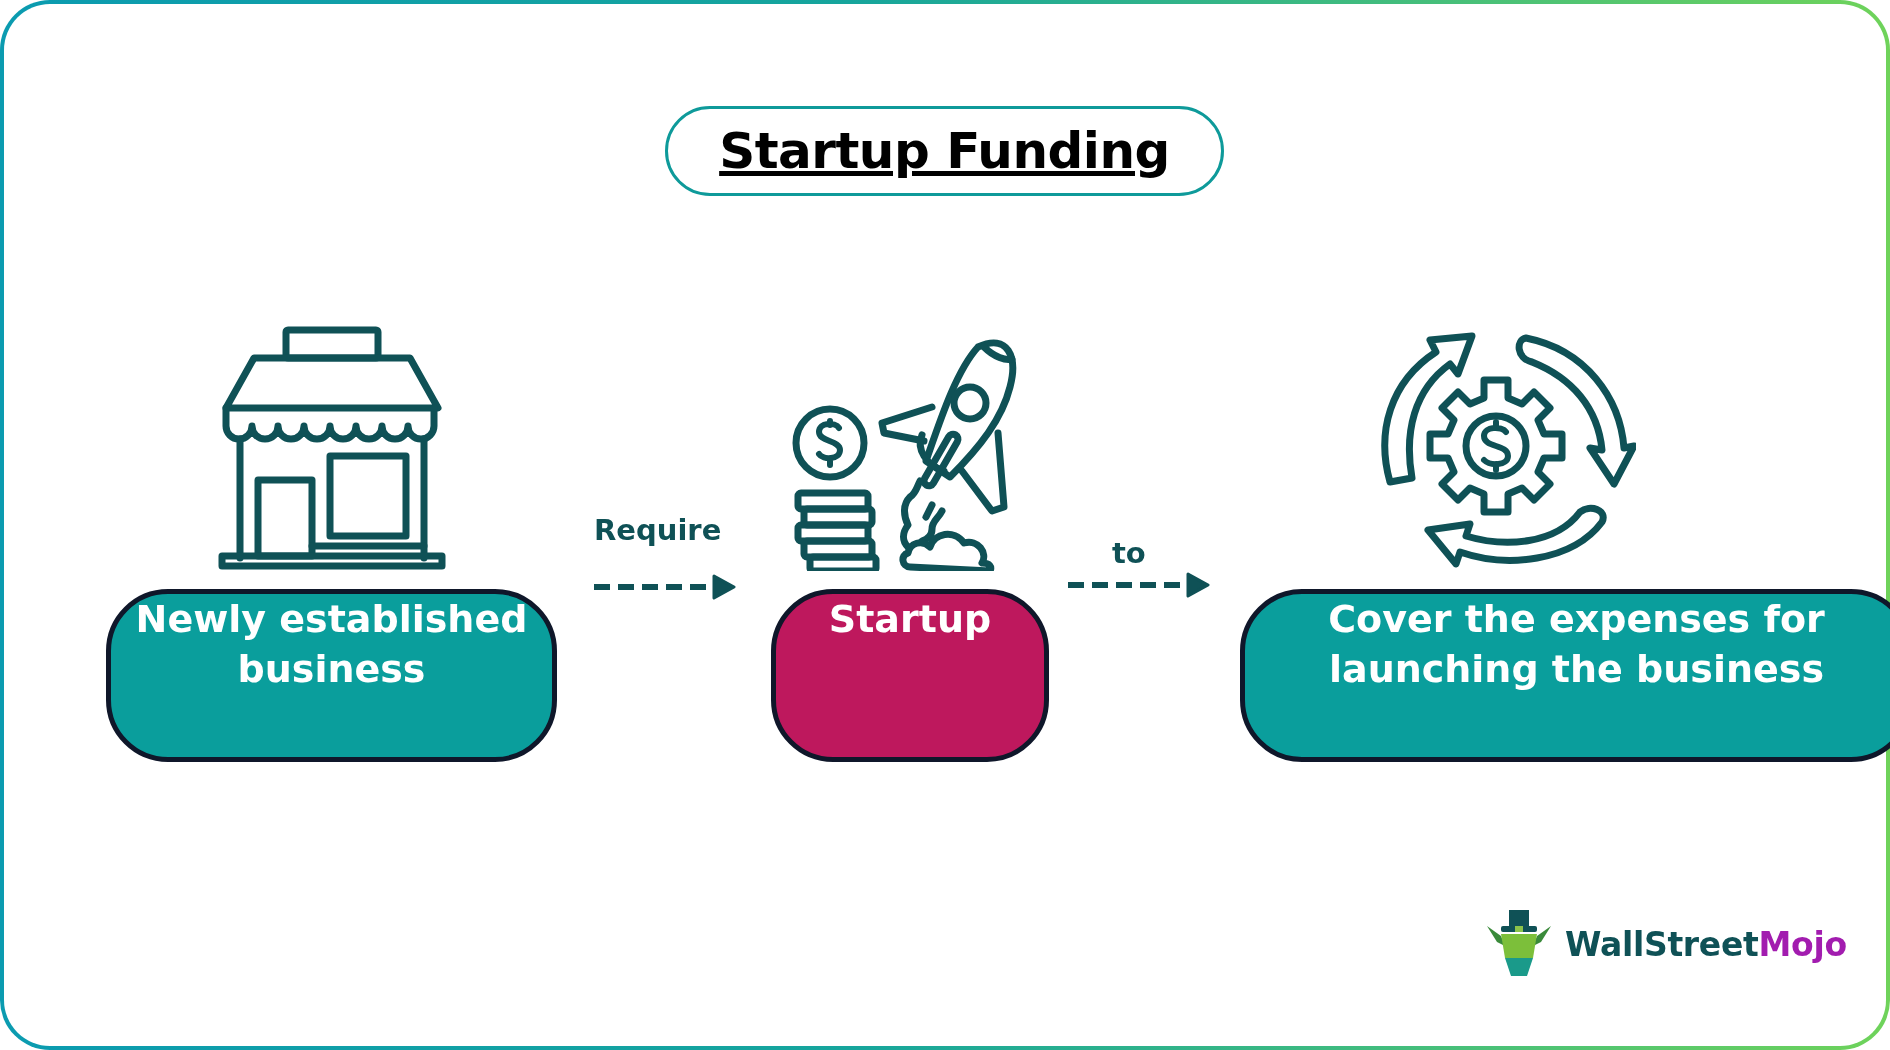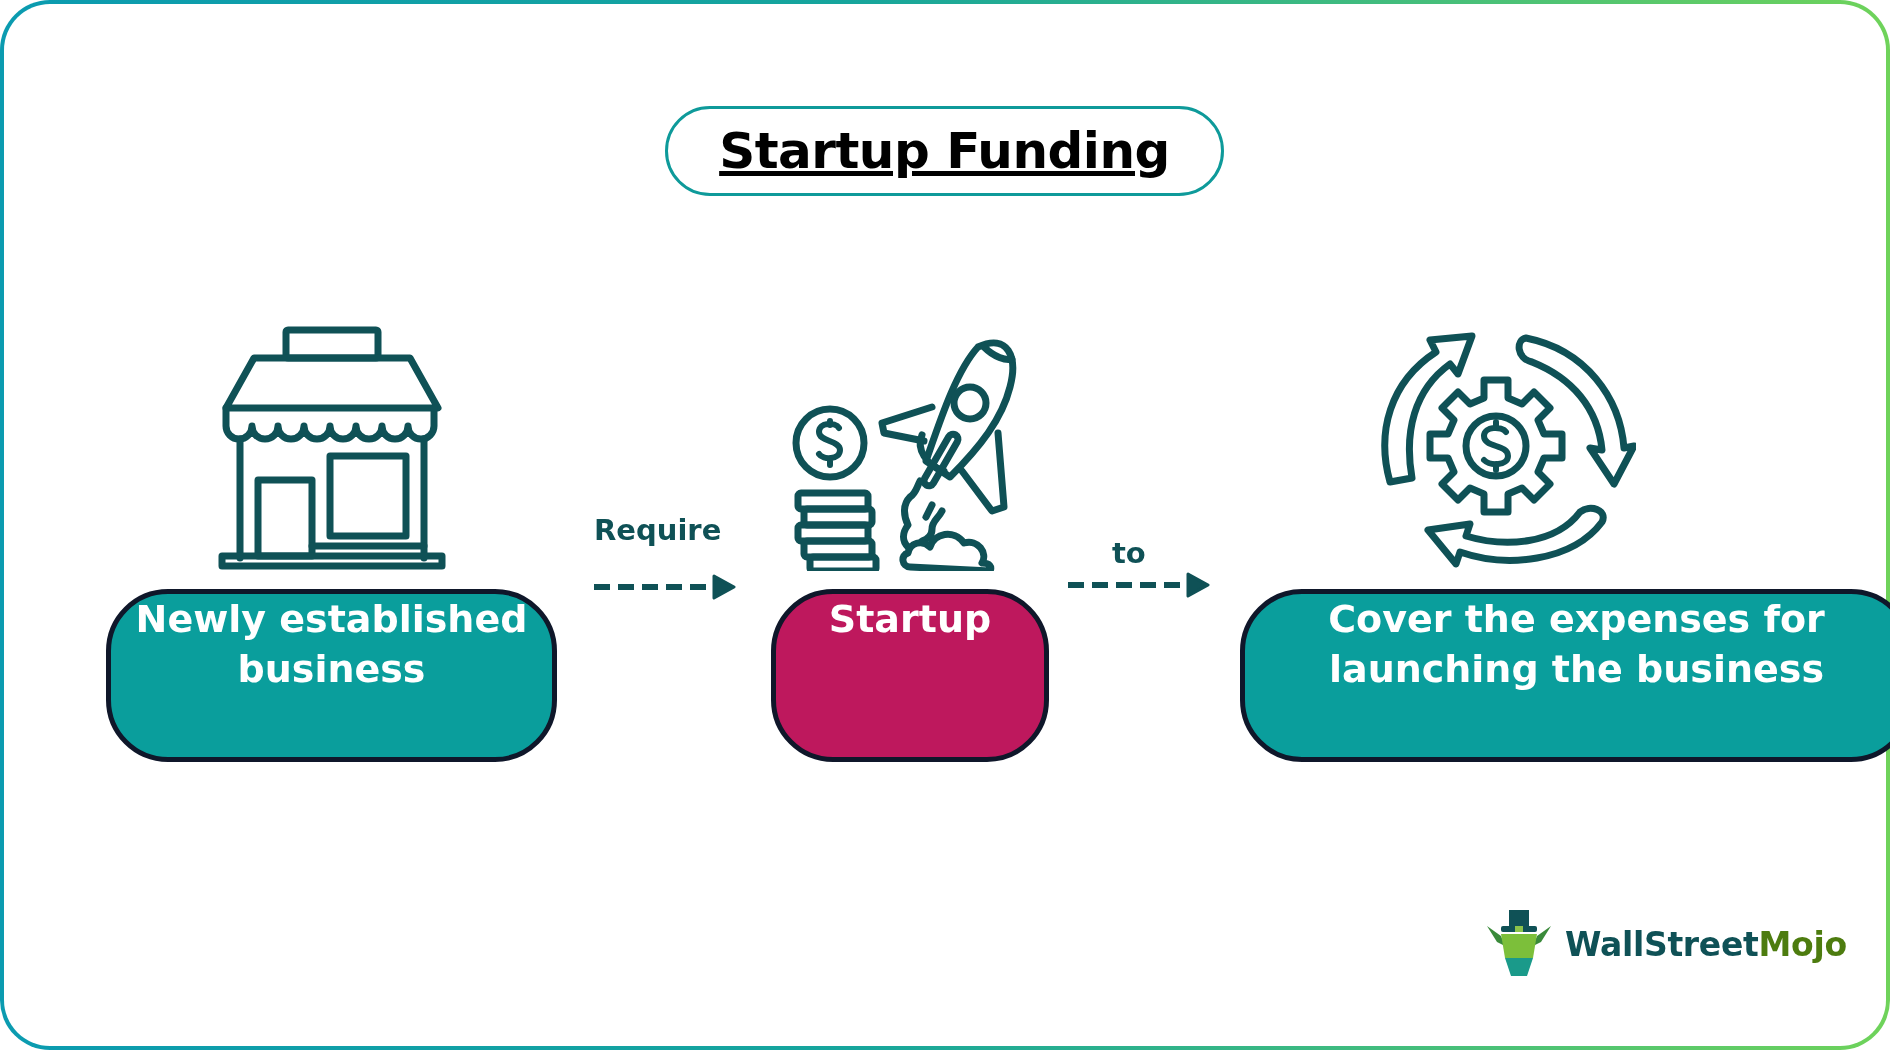--- a/index.html
+++ b/index.html
@@ -43,21 +43,21 @@
   .conn-label {
     position: absolute; font-weight: bold; font-size: 29px; color: #0f5156;
   }
   .label-require { left: 594px; top: 513px; }
   .label-to { left: 1112px; top: 536px; }
   .arrow { position: absolute; }
   .icon { position: absolute; }
   .logo { position: absolute; left: 1483px; top: 908px; height: 72px; display: flex; align-items: center; }
   .logo-text { font-weight: bold; font-size: 33px; margin-left: 10px; letter-spacing: -0.3px; }
   .logo-a { color: #0f5156; }
-  .logo-b { color: #4d7c0f; }
+  .logo-b { color: #a21caf; }
 </style>
 </head>
 <body>
 
 <div class="frame">
   <div class="frame-inner"></div>
 </div>
 
 <div class="title-pill">
   <span class="title-text">Startup Funding</span>

